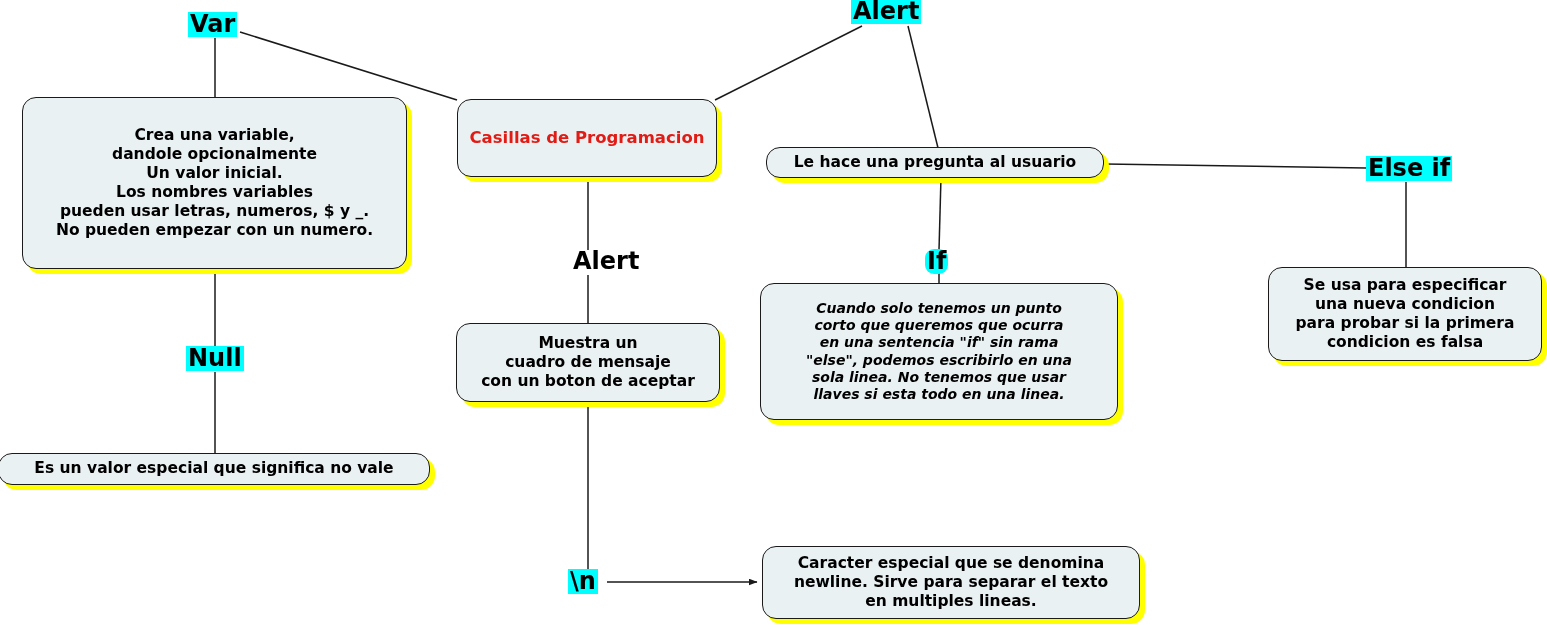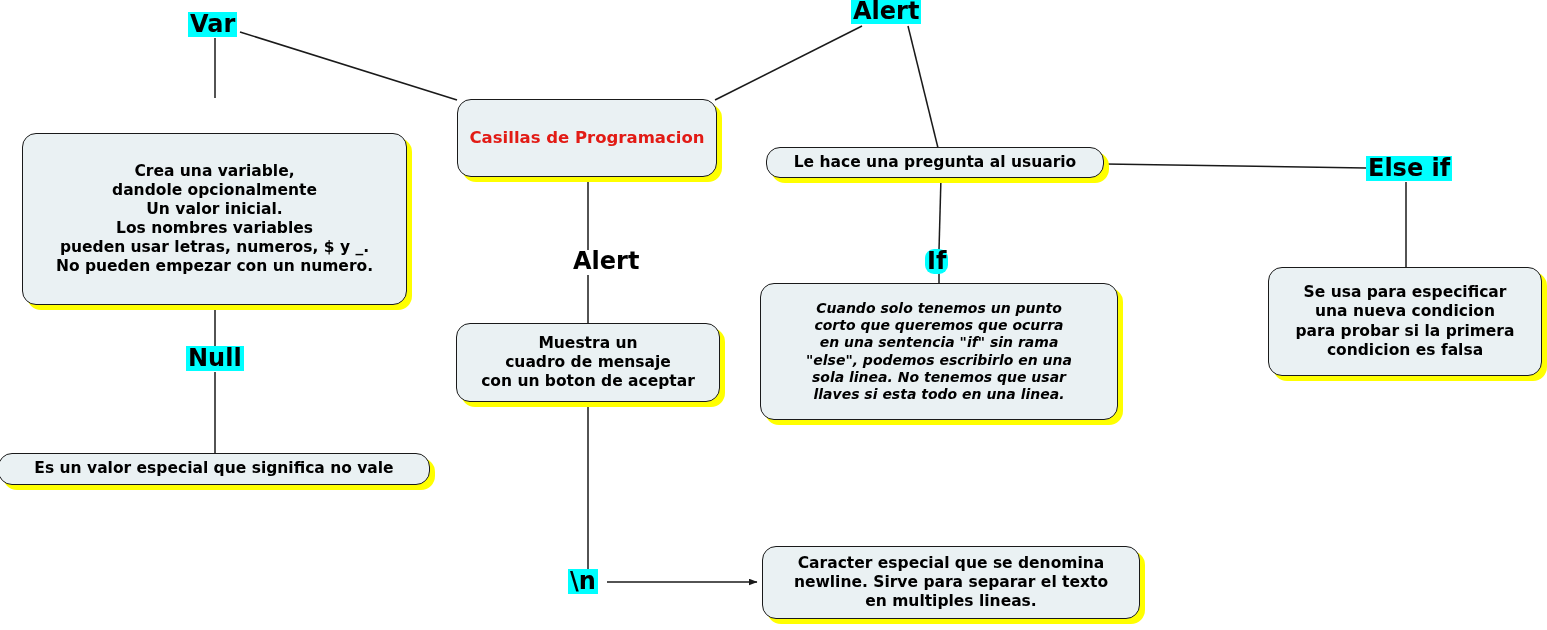--- a/index.html
+++ b/index.html
@@ -137,21 +137,21 @@
   <div class="concept plain" style="left:553px; top:249px;margin-left:18px;">Alert</div>
 
   <div class="concept" style="left:186px; top:346px;">Null</div>
 
   <div class="concept" style="left:925px; top:249px;border-radius:9px;">If</div>
 
   <div class="concept" style="left:1366px; top:156px;">Else if</div>
 
   <div class="concept" style="left:568px; top:569px;">\n</div>
 
-  <div class="boxwrap" style="left:22px; top:97px; width:385px; height:172px;margin-top:36px;">
+  <div class="boxwrap" style="left:22px; top:97px; width:385px; height:172px;">
     <div class="shadow"></div>
     <div class="box">
       <div class="txt">Crea una variable,
 dandole opcionalmente
 Un valor inicial.
 Los nombres variables
 pueden usar letras, numeros, $ y _.
 No pueden empezar con un numero.</div>
     </div>
   </div>
@@ -163,21 +163,21 @@
     </div>
   </div>
 
   <div class="boxwrap" style="left:766px; top:147px; width:338px; height:31px;">
     <div class="shadow"></div>
     <div class="box">
       <div class="txt">Le hace una pregunta al usuario</div>
     </div>
   </div>
 
-  <div class="boxwrap" style="left:1268px; top:267px; width:274px; height:109px;">
+  <div class="boxwrap" style="left:1268px; top:267px; width:274px; height:94px;">
     <div class="shadow"></div>
     <div class="box">
       <div class="txt">Se usa para especificar
 una nueva condicion
 para probar si la primera
 condicion es falsa</div>
     </div>
   </div>
 
   <div class="boxwrap" style="left:760px; top:283px; width:358px; height:137px;">

